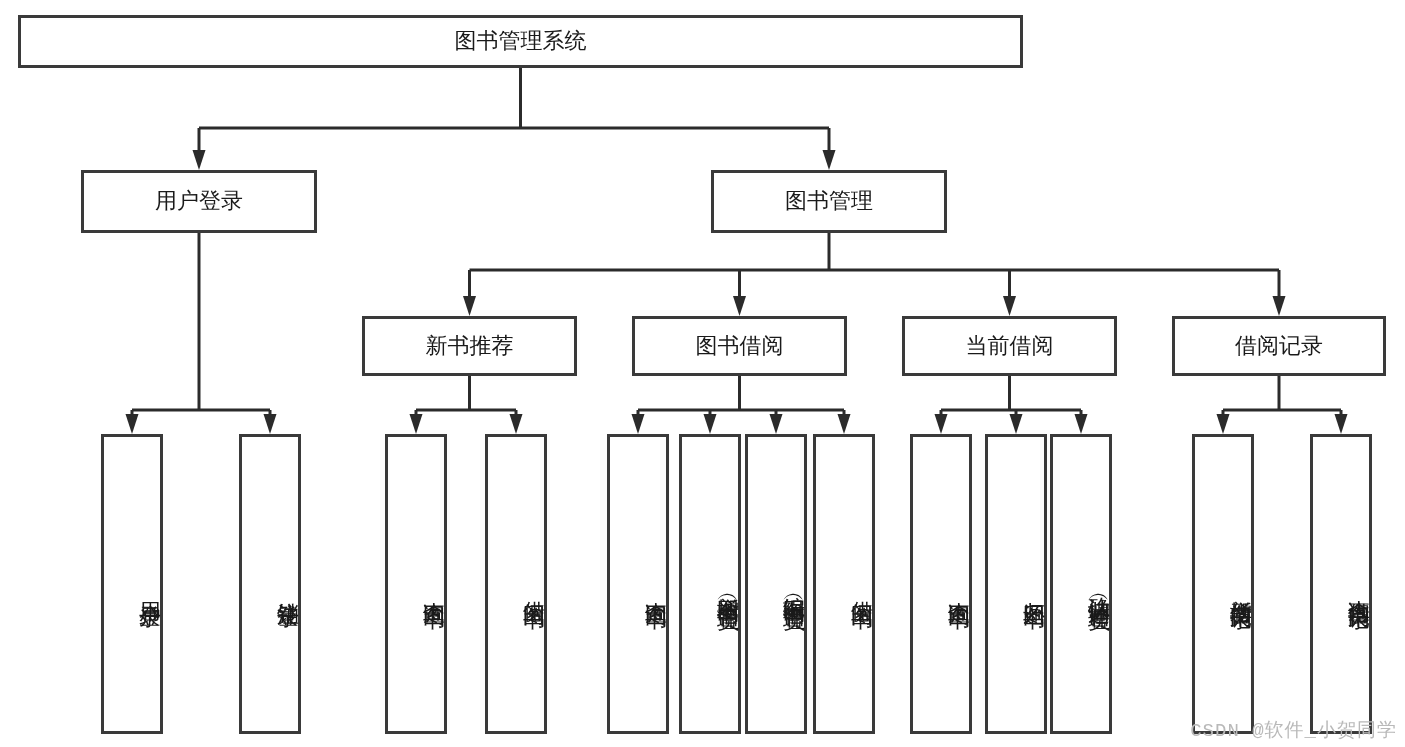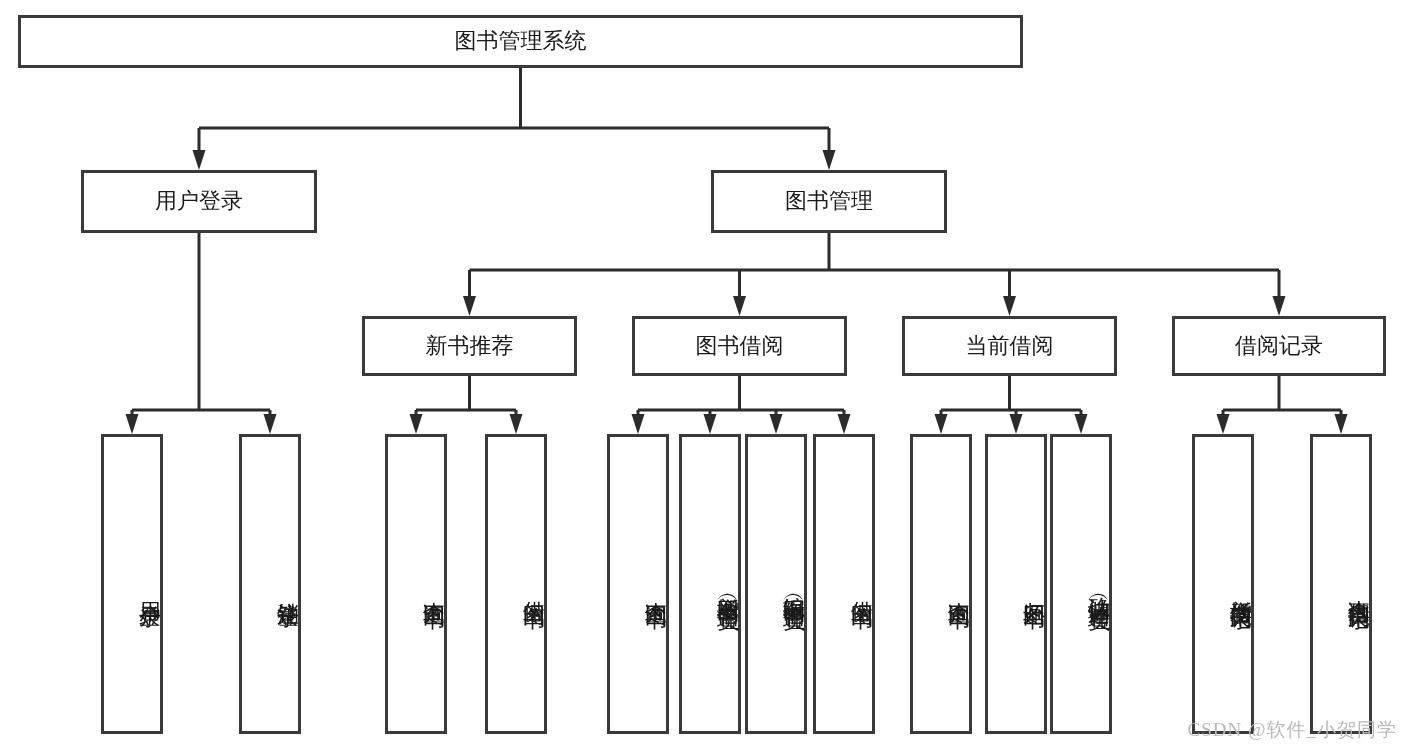--- a/index.html
+++ b/index.html
@@ -62,21 +62,21 @@
     display: flex;
     align-items: flex-start;
     justify-content: center;
     white-space: nowrap;
     pointer-events: none;
   }
   .watermark {
     position: absolute;
     right: 8px;
     bottom: 4px;
-    font-family: Liberation Serif, serif;
+    font-family: Liberation Mono, monospace;
     font-size: 19px;
     color: #b9b9b9;
     letter-spacing: 1px;
     white-space: nowrap;
   }
 </style>
 </head>
 <body>
 
 <div id="diagram-root">

